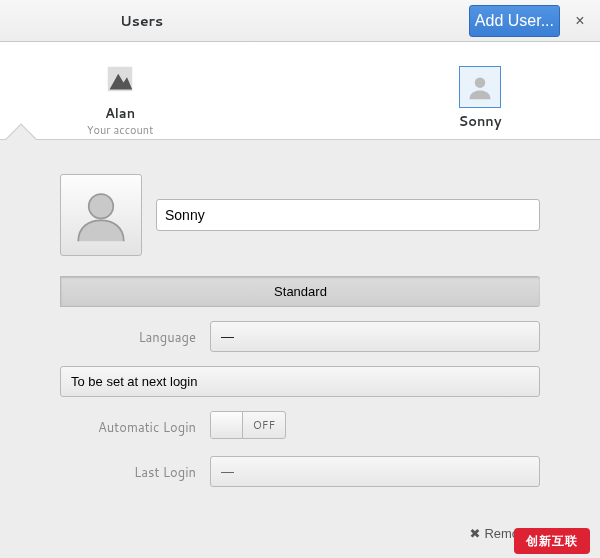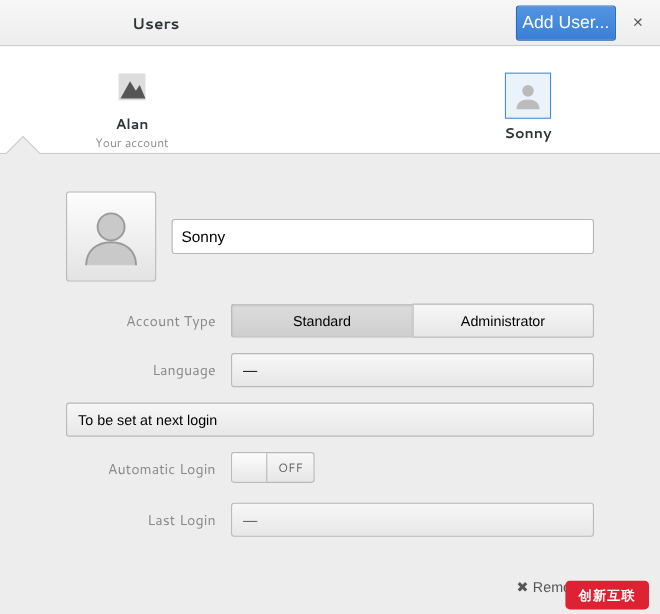--- a/index.html
+++ b/index.html
@@ -232,25 +232,23 @@
     <div class="avatar-lg">
       <svg class="person-svg" viewBox="0 0 32 32">
         <circle cx="16" cy="11" r="7" fill="#c9c9c9" stroke="#9a9a9a"></circle>
         <path d="M3 31c0-8 6-12 13-12s13 4 13 12" fill="#c9c9c9" stroke="#9a9a9a"></path>
       </svg>
     </div>
     <input class="name-input" type="text" value="Sonny" style="">
   </div>
 
   <div class="field-row">
-    <div class="field-label">Account Type</div>
     <div class="field-ctrl">
       <div class="seg-group">
         <button class="seg-btn active">Standard</button>
-        <button class="seg-btn">Administrator</button>
       </div>
     </div>
   </div>
 
   <div class="field-row tight">
     <div class="field-label">Language</div>
     <div class="field-ctrl">
       <button class="combo-btn">—</button>
     </div>
   </div>

